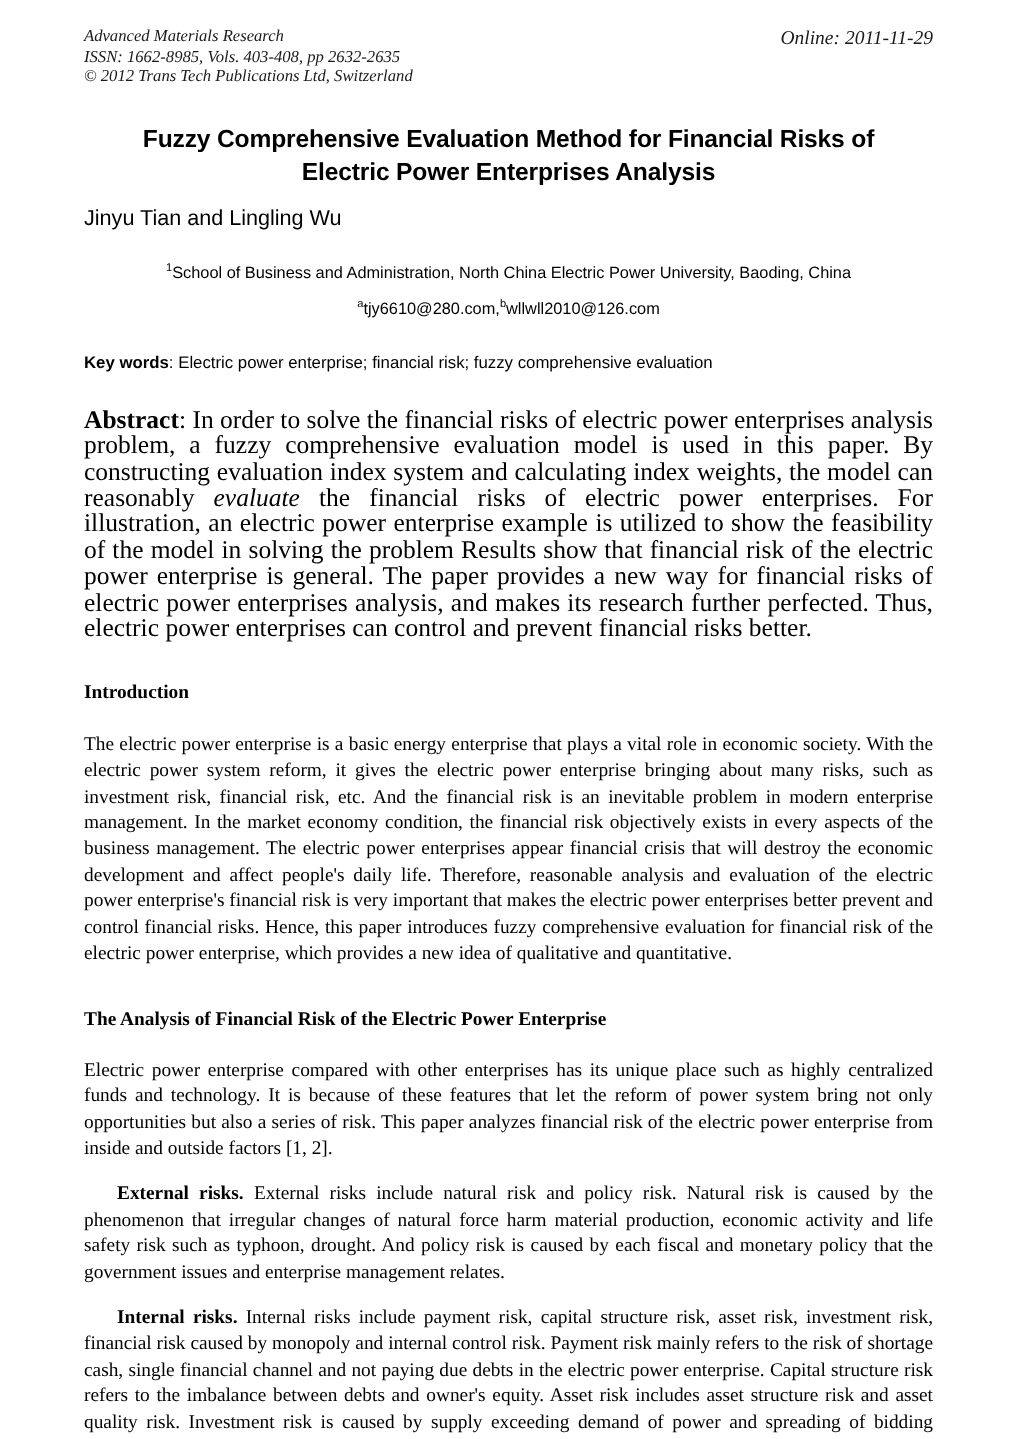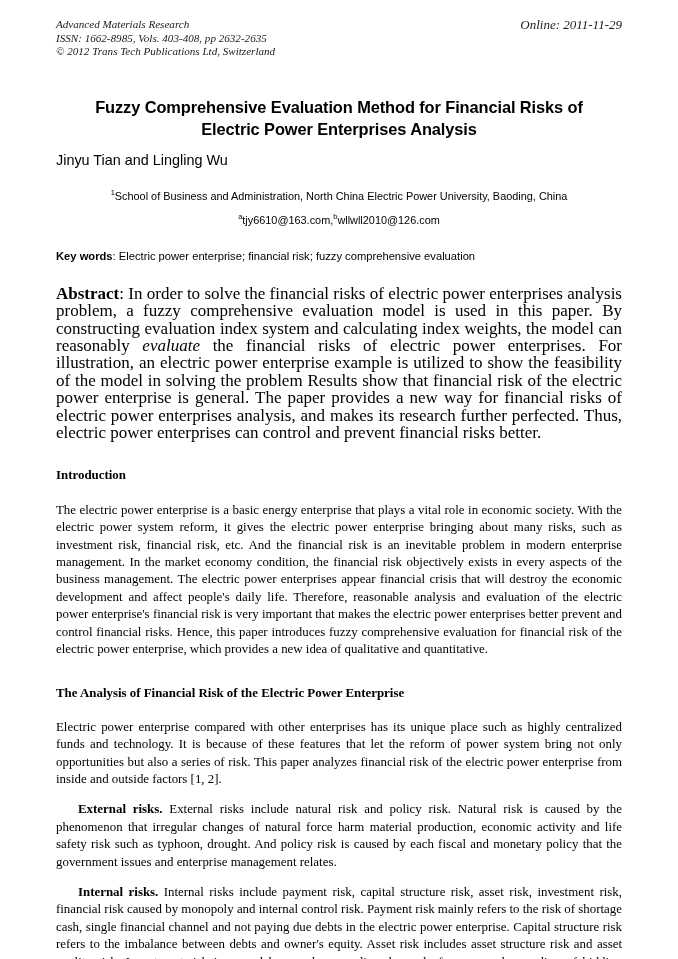--- a/index.html
+++ b/index.html
@@ -51,21 +51,21 @@
     right: 0;
     top: 0;
     font-family: "Liberation Serif", "DejaVu Serif", serif;
     font-style: italic;
     font-size: 13px;
     line-height: 13.6px;
   }
 
   
   .title {
-    margin-top: 37px;
+    margin-top: 23px;
     font-family: "Liberation Sans", "DejaVu Sans", sans-serif;
     font-weight: bold;
     font-size: 16.4px;
     line-height: 22px;
     text-align: center;
     letter-spacing: -0.1px;
     padding: 0 8px;
   }
 
   .authors {
@@ -159,21 +159,21 @@
 
     <h1 class="title">Fuzzy Comprehensive Evaluation Method for Financial Risks of Electric Power Enterprises Analysis</h1>
 
     <div class="authors">Jinyu Tian and Lingling Wu</div>
 
     <div class="affiliation">
       <sup>1</sup><span>School of Business and Administration, North China Electric Power University, Baoding, China</span>
     </div>
 
     <div class="emails">
-      <sup>a</sup><span>tjy6610@163.com,</span><sup>b</sup><span>wllwll2010@126.com</span>
+      <sup>a</sup><span>tjy6610@280.com,</span><sup>b</sup><span>wllwll2010@126.com</span>
     </div>
 
     <div class="keywords">
       <span class="kw-label">Key words</span><span>: </span><span>Electric power enterprise; financial risk; fuzzy comprehensive evaluation</span>
     </div>
 
     <div class="abstract">
       <span class="ab-label">Abstract</span><span>: </span><span>In order to solve the financial risks of electric power enterprises analysis problem, a fuzzy comprehensive evaluation model is used in this paper. By constructing evaluation index system and calculating index weights, the model can reasonably </span><span class="it">evaluate</span><span> the financial risks of electric power enterprises. For illustration, an electric power enterprise example is utilized to show the feasibility of the model in solving the problem Results show that financial risk of the electric power enterprise is general. The paper provides a new way for financial risks of electric power enterprises analysis, and makes its research further perfected. Thus, electric power enterprises can control and prevent financial risks better.</span>
     </div>
 

